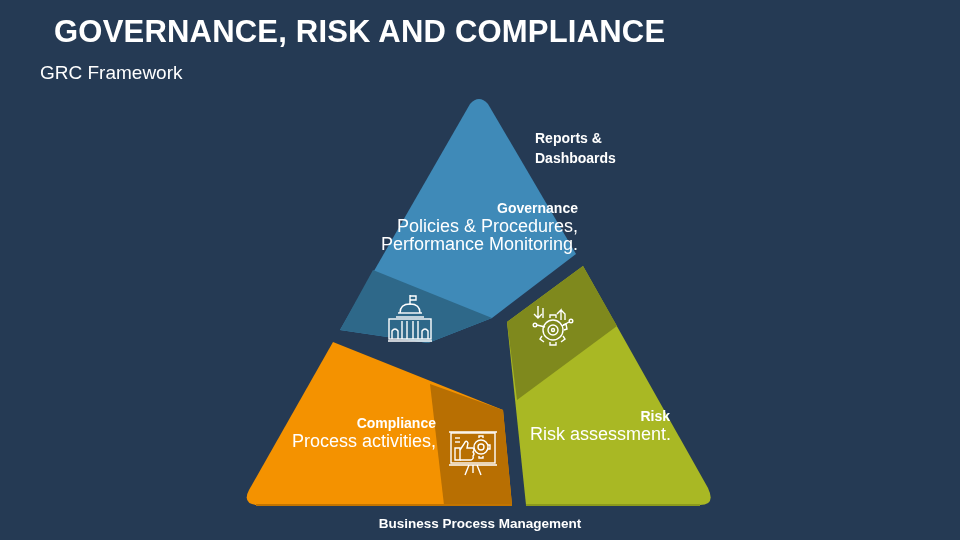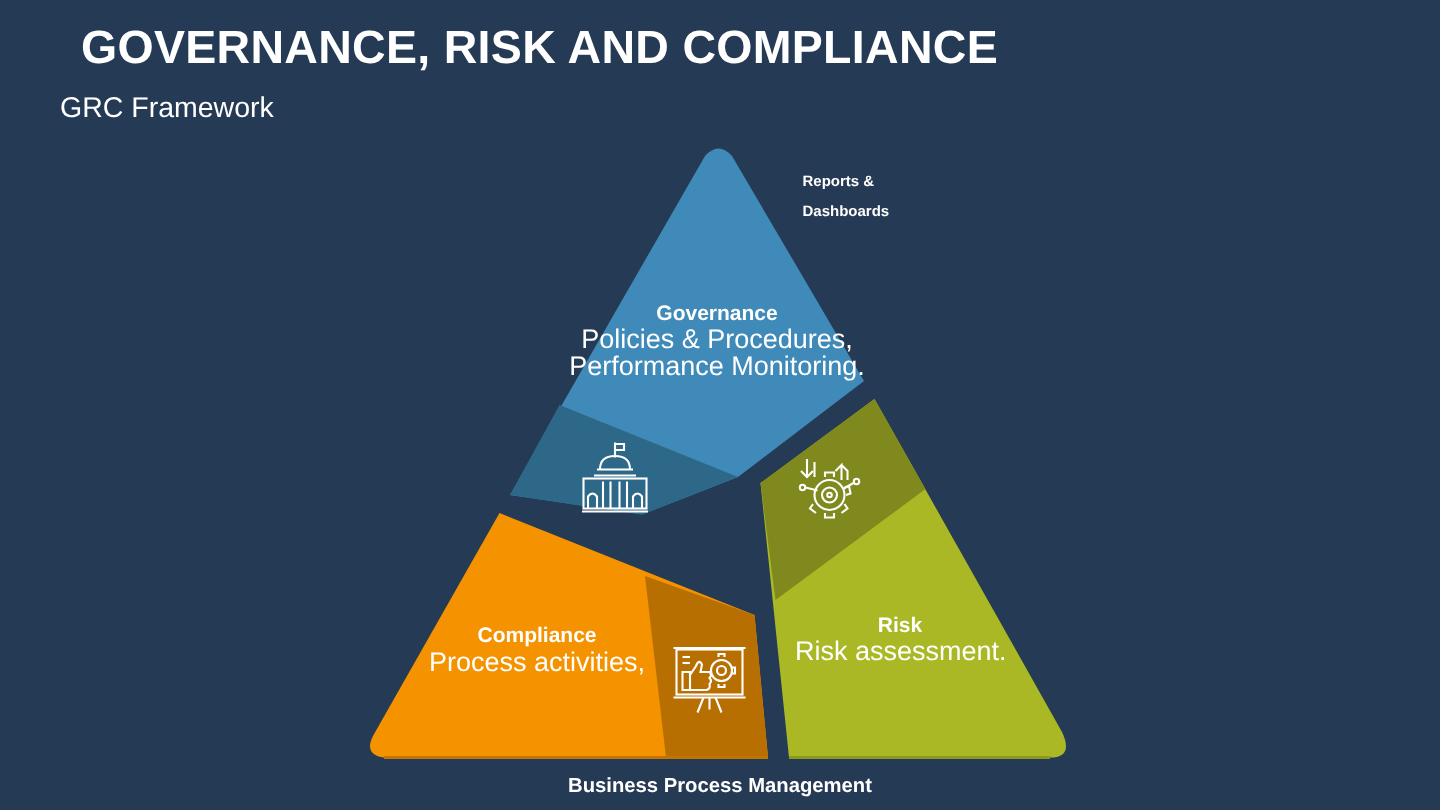--- a/index.html
+++ b/index.html
@@ -13,26 +13,26 @@
   .title {
     position: absolute; left: 54px; top: 14px;
     font-size: 31px; font-weight: bold; letter-spacing: 0.2px;
     white-space: nowrap;
   }
   .subtitle {
     position: absolute; left: 40px; top: 62px;
     font-size: 19px; white-space: nowrap;
   }
   svg.diagram { position: absolute; left: 0; top: 0; }
-  .txt { position: absolute; text-align: center; white-space: nowrap; line-height: 18px; }
+  .txt { position: absolute; text-align: right; white-space: nowrap; line-height: 18px; }
   .txt .h { font-weight: bold; font-size: 14px; display: block; }
   .txt .b { font-size: 18px; display: block; }
   .reports {
-    position: absolute; left: 535px; top: 112px;
-    font-weight: bold; font-size: 10px; line-height: 20px;
+    position: absolute; left: 535px; top: 128px;
+    font-weight: bold; font-size: 14px; line-height: 20px;
   }
   .bpm {
     position: absolute; left: 0; width: 960px; top: 516px;
     text-align: center; font-weight: bold; font-size: 13.5px;
   }
 </style>
 </head>
 <body>
 
 <div class="title">GOVERNANCE, RISK AND COMPLIANCE</div>

